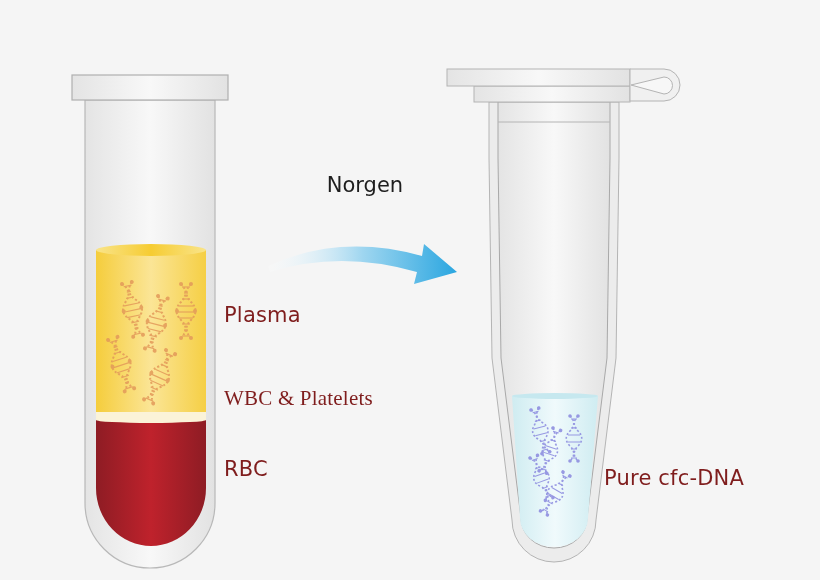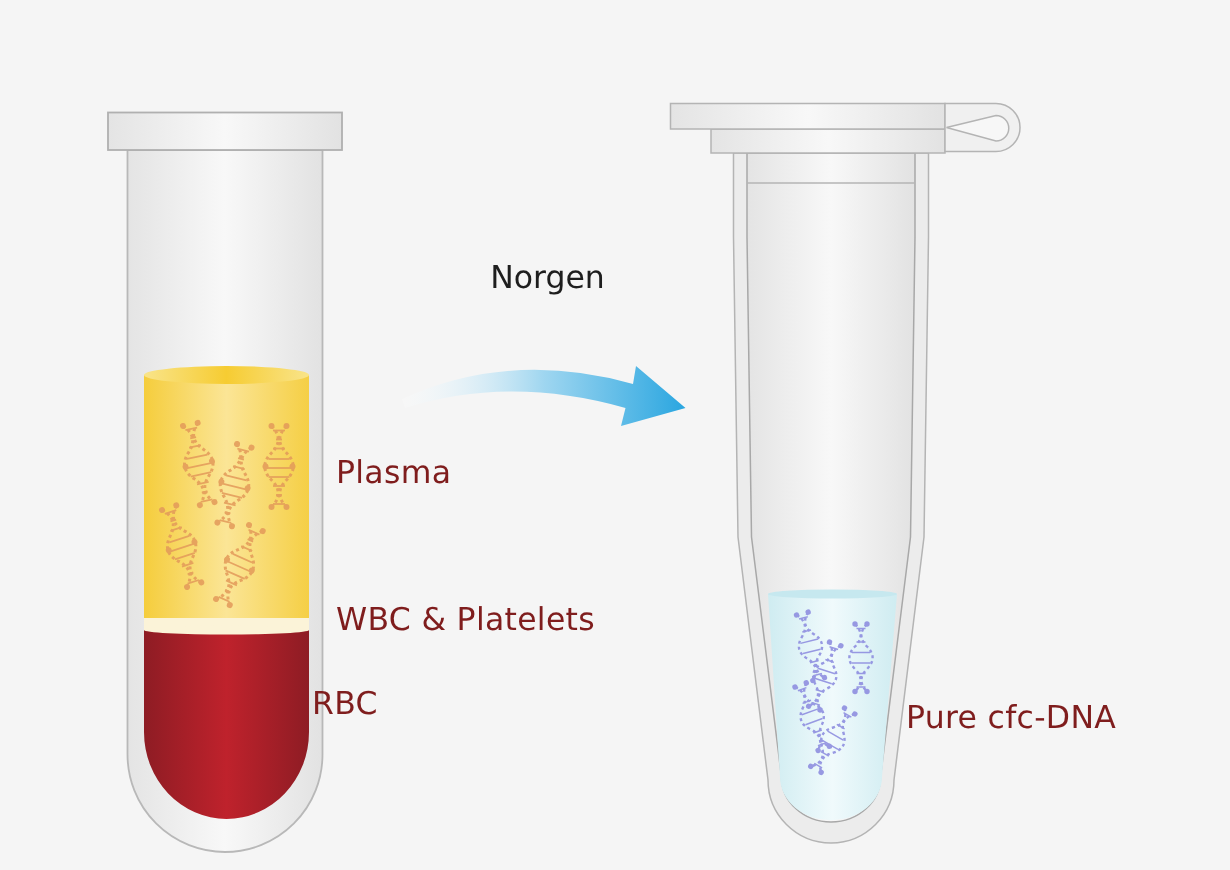--- a/index.html
+++ b/index.html
@@ -133,16 +133,16 @@
     <rect x="447" y="41" width="183" height="17" fill="url(#glass)" stroke="#b4b4b4" stroke-width="1"></rect>
     <path d="M630,41 L664,41 A15,15 0 0 1 664,73 L630,73 Z" fill="#f0f0f0" stroke="#b4b4b4" stroke-width="1"></path>
     <path d="M631,57 L664,49 A8,8 0 0 1 664,66 Z" fill="#f7f7f7" stroke="#b4b4b4" stroke-width="1"></path>
   </g>
 </svg>
 
 <div class="kit-label">
   <div>Norgen</div>
 </div>
 <div class="label" style="left:224px;top:275px;">Plasma</div>
-<div class="label" style="left:224px;top:373px;">WBC &amp; Platelets</div>
-<div class="label" style="left:208px;top:429px;">RBC</div>
+<div class="label" style="left:224px;top:358px;font-family:Liberation Serif, serif;">WBC &amp; Platelets</div>
+<div class="label" style="left:224px;top:429px;">RBC</div>
 <div class="label" style="left:604px;top:438px;">Pure cfc-DNA</div>
 </div>
 
 </body></html>

